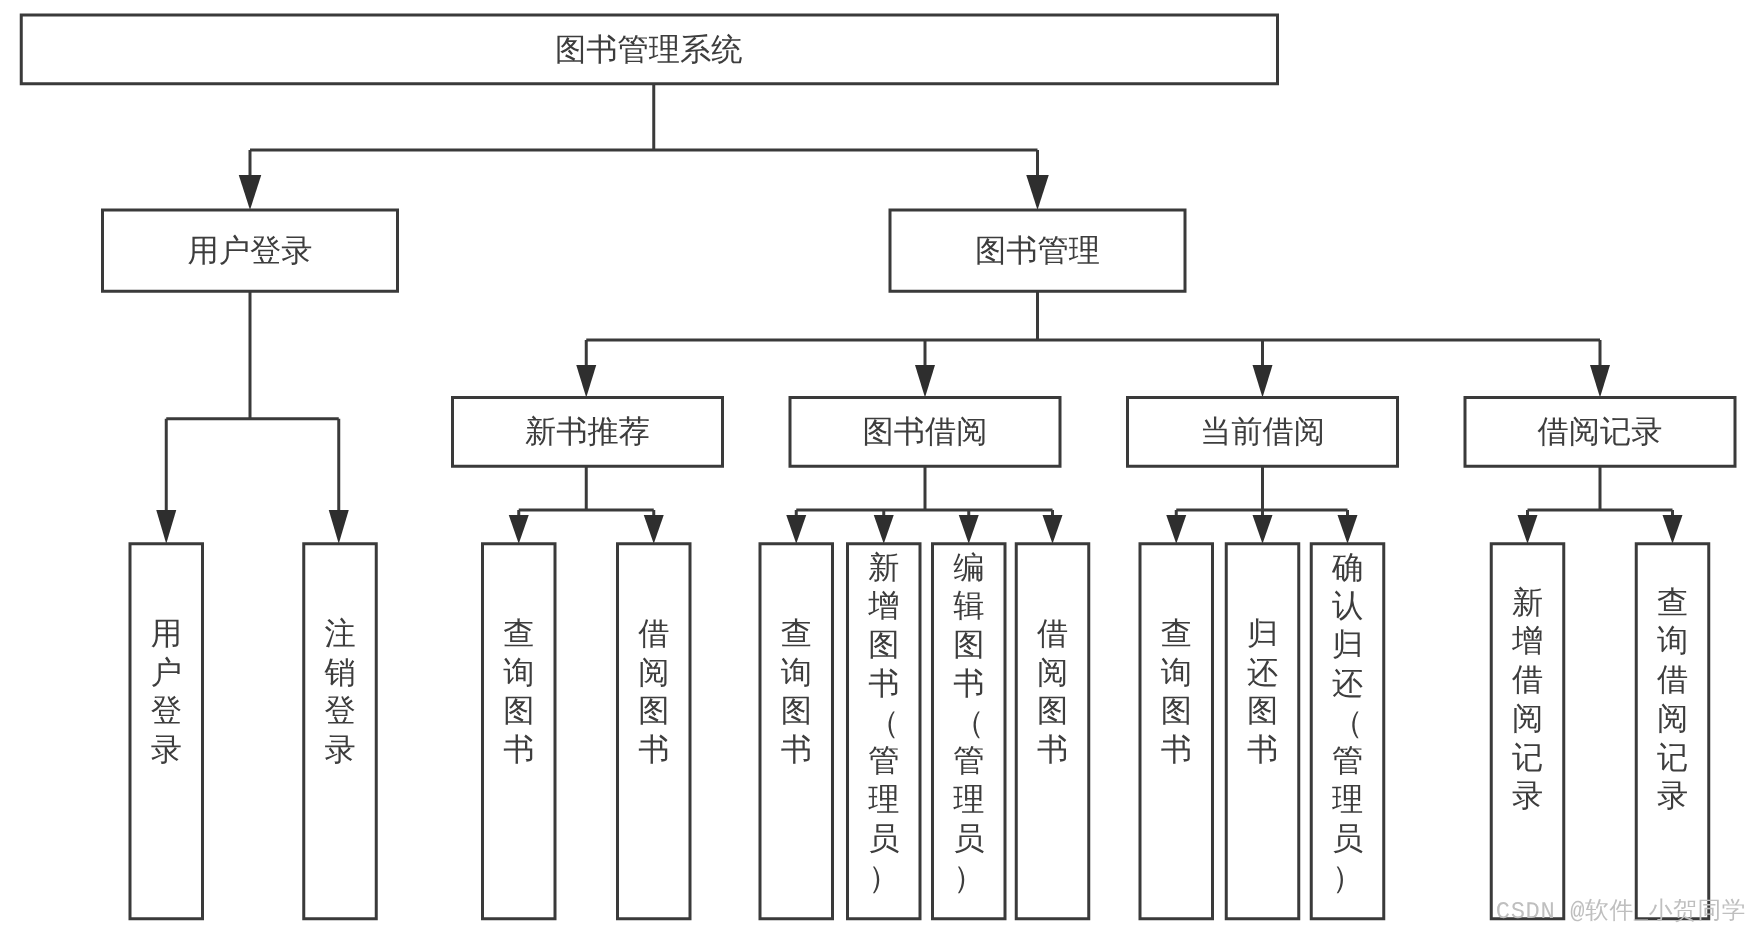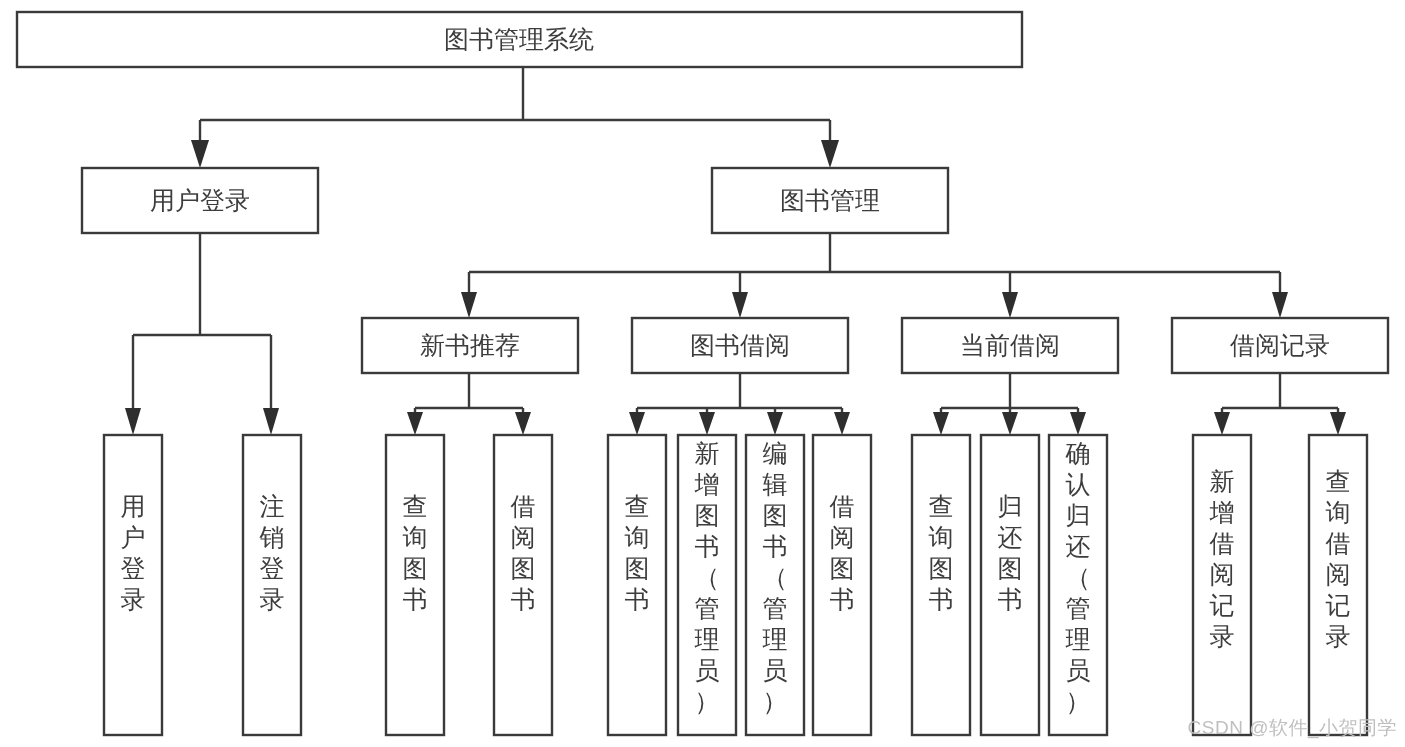--- a/index.html
+++ b/index.html
@@ -50,21 +50,21 @@
     stroke-linecap: butt;
   }
   .arrow-head {
     fill: #2e2e2e;
     stroke: none;
   }
   .watermark {
     position: absolute;
     right: 8px;
     bottom: 6px;
-    font-family: Liberation Sans, sans-serif;
+    font-family: Liberation Mono, monospace;
     font-size: 19px;
     color: #bfbfbf;
     letter-spacing: 0.5px;
     white-space: nowrap;
     user-select: none;
   }
 </style>
 </head>
 <body>
 

